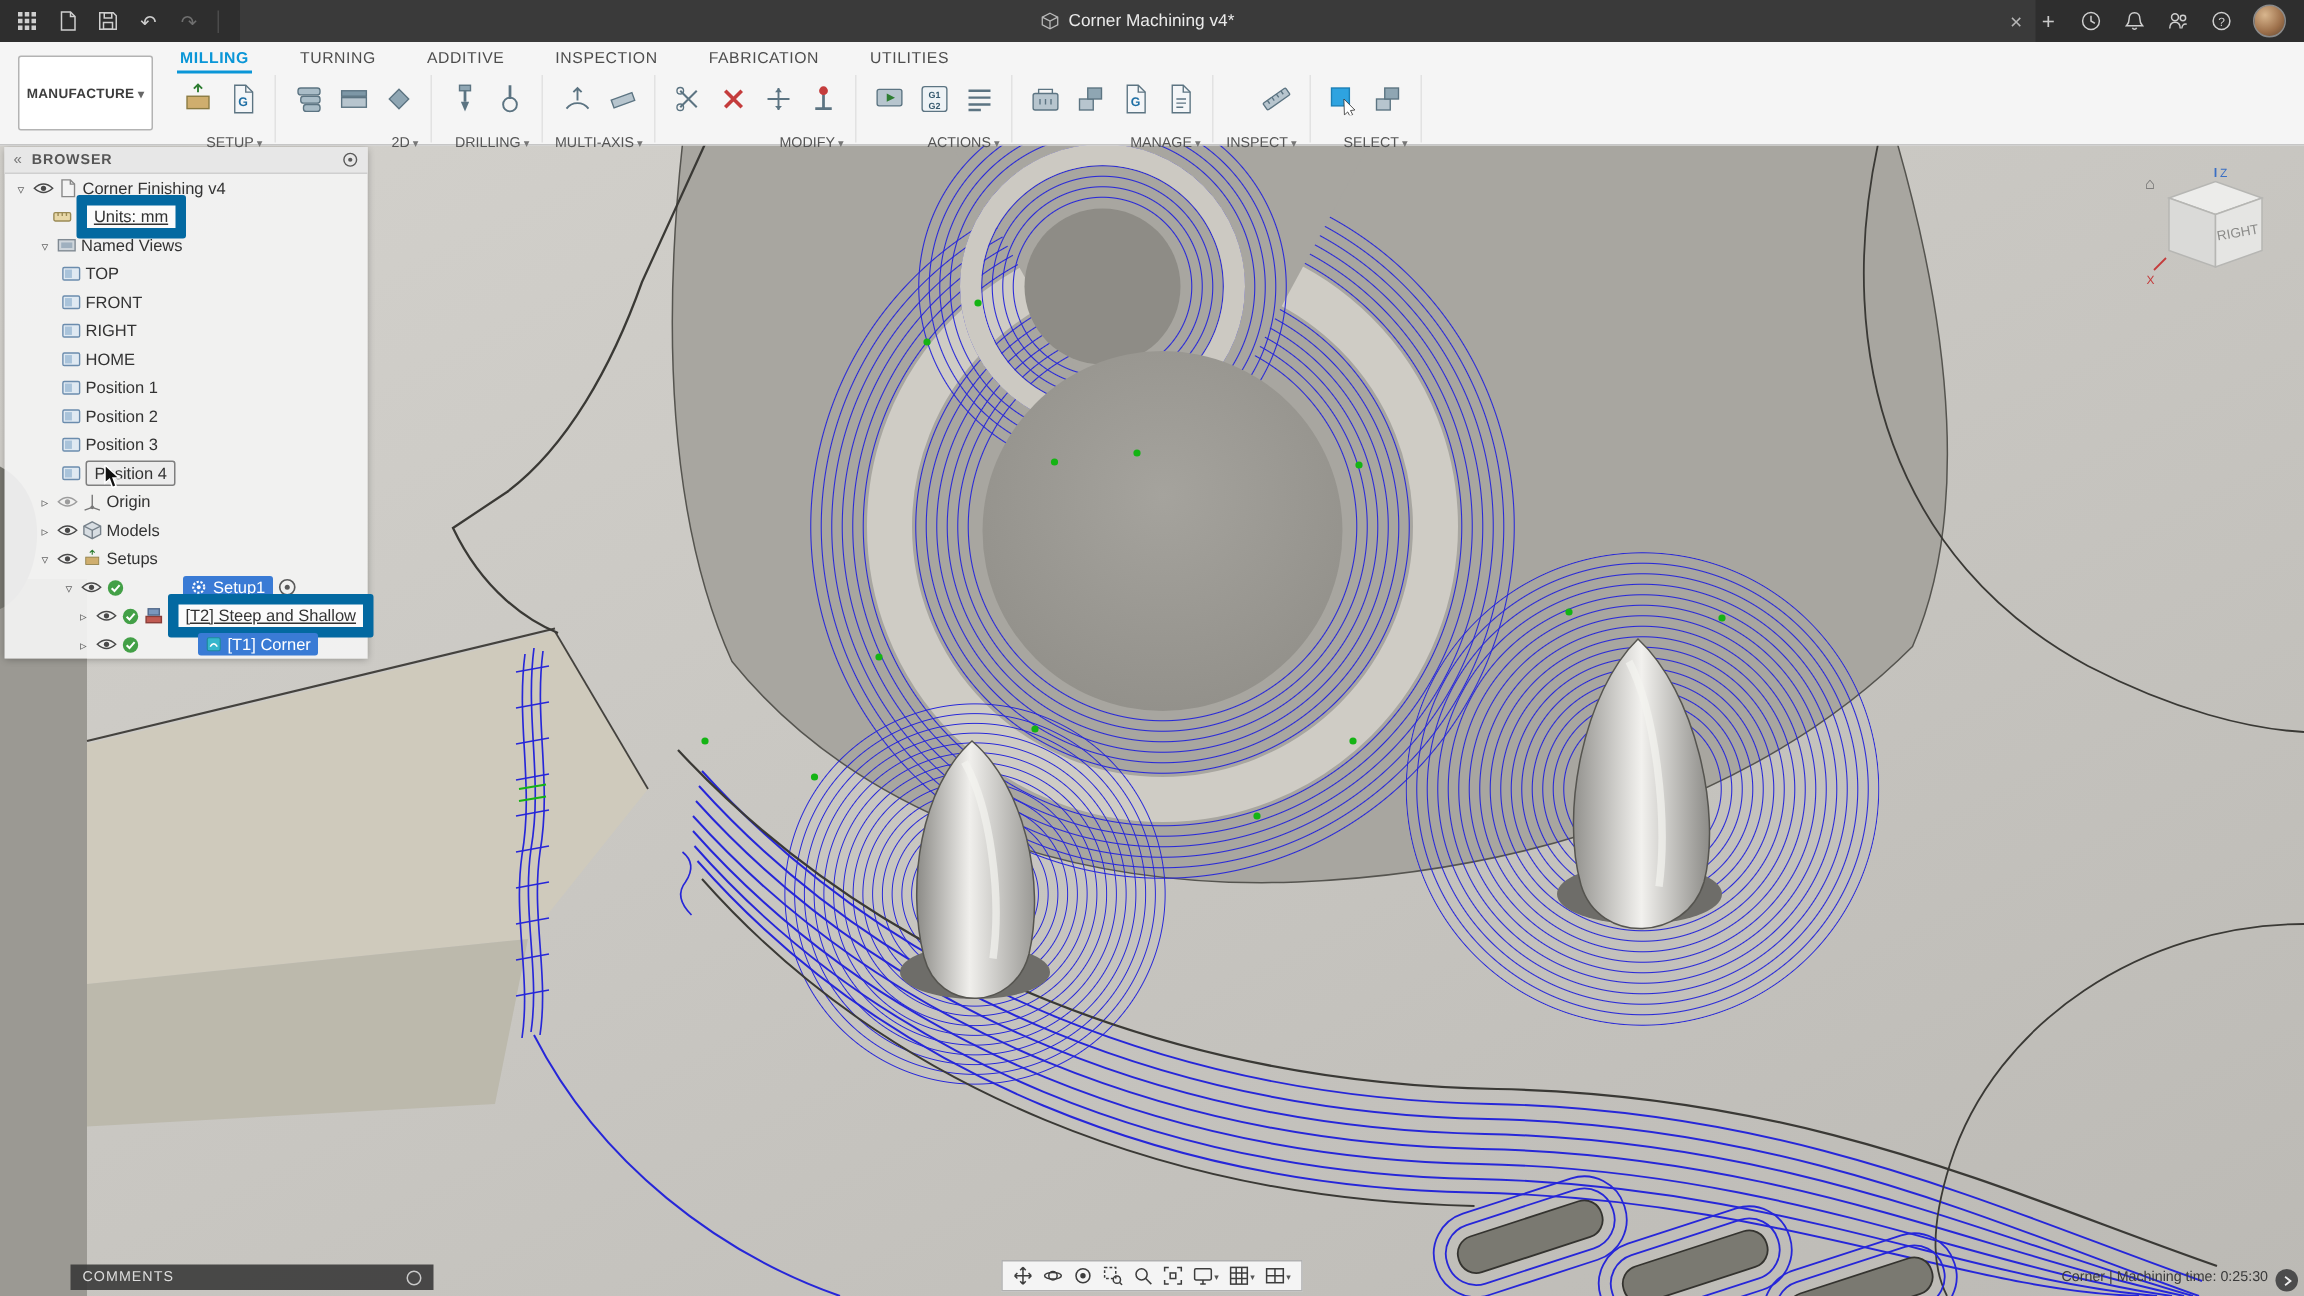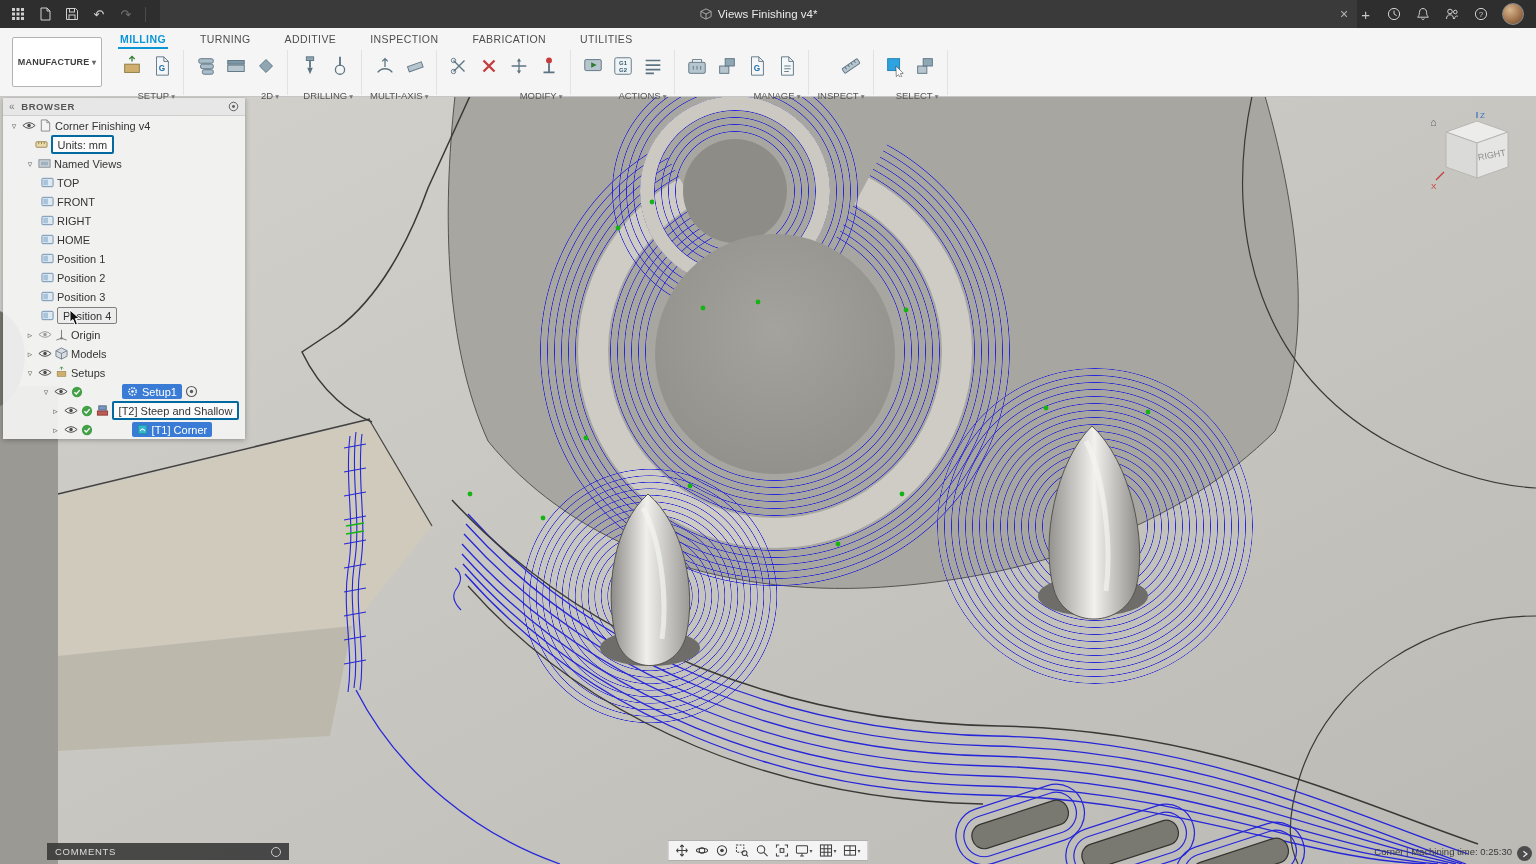--- a/index.html
+++ b/index.html
@@ -49,21 +49,21 @@
   .b-menu{margin-left:auto;width:11px;height:11px;}
   .trow{height:19px;display:flex;align-items:center;gap:3px;padding-left:calc(6px + var(--ind)*16px);white-space:nowrap;}
   .tw{width:10px;font-size:9px;color:#666;text-align:center;flex:none;}
   .eye{width:14px;height:9px;color:#4a4a4a;flex:none;}
   .eye.dim{color:#9d9d9d;}
   .sic{width:13px;height:13px;flex:none;}
   .chk{width:12px;height:12px;flex:none;}
   .tlabel{white-space:nowrap;}
   .chip{display:flex;align-items:center;gap:4px;padding:0 5px;height:15px;border-radius:2px;}
   .chip.sel{background:#3a7bd5;color:#fff;margin-left:36px;}
-  .chip.lite{background:#fbfbfb;border:2px solid #0369a1;}
+  .chip.lite{background:#fbfbfb;border:7px solid #0369a1;text-decoration:underline;}
   .chip.hov{border:1px solid #7f7f7f;background:#ececec;}
   .cursor{position:absolute;left:66px;top:212px;width:12px;height:17px;z-index:5;}
   
   .comments{position:absolute;left:3px;bottom:4px;width:242px;height:17px;background:rgba(58,58,58,.9);
             display:flex;align-items:center;color:#ddd;font-size:9.5px;letter-spacing:.7px;padding:0 8px;box-sizing:border-box;margin-left:44px;}
   .comments .ring{margin-left:auto;width:8px;height:8px;border:1.5px solid #c9c9c9;border-radius:50%;}
   
   .navbar{position:absolute;left:50%;transform:translateX(-50%);bottom:3px;height:19px;background:rgba(248,248,248,.92);
           border:1px solid #b0b0b0;display:flex;align-items:center;padding:0 4px;gap:1px;}
   .nbtn{display:flex;align-items:center;padding:0 3px;height:17px;}
@@ -310,21 +310,21 @@
           </svg>
         </span>
       <span class="tb-icon">↶</span>
       <span class="tb-icon dim">↷</span>
       <span class="tb-sep"></span>
     </div>
     <div class="doc-tab">
       <svg class="doc-cube">
           <use href="#sym-cubesmall"></use>
         </svg>
-      <span class="doc-title">Views Finishing v4*</span>
+      <span class="doc-title">Corner Machining v4*</span>
       <span class="tab-close">×</span>
     </div>
     <span class="newtab">+</span>
     <div class="tb-right">
       <span class="tb-icon">
           <svg>
             <use href="#sym-clock"></use>
           </svg>
         </span>
       <span class="tb-icon">

